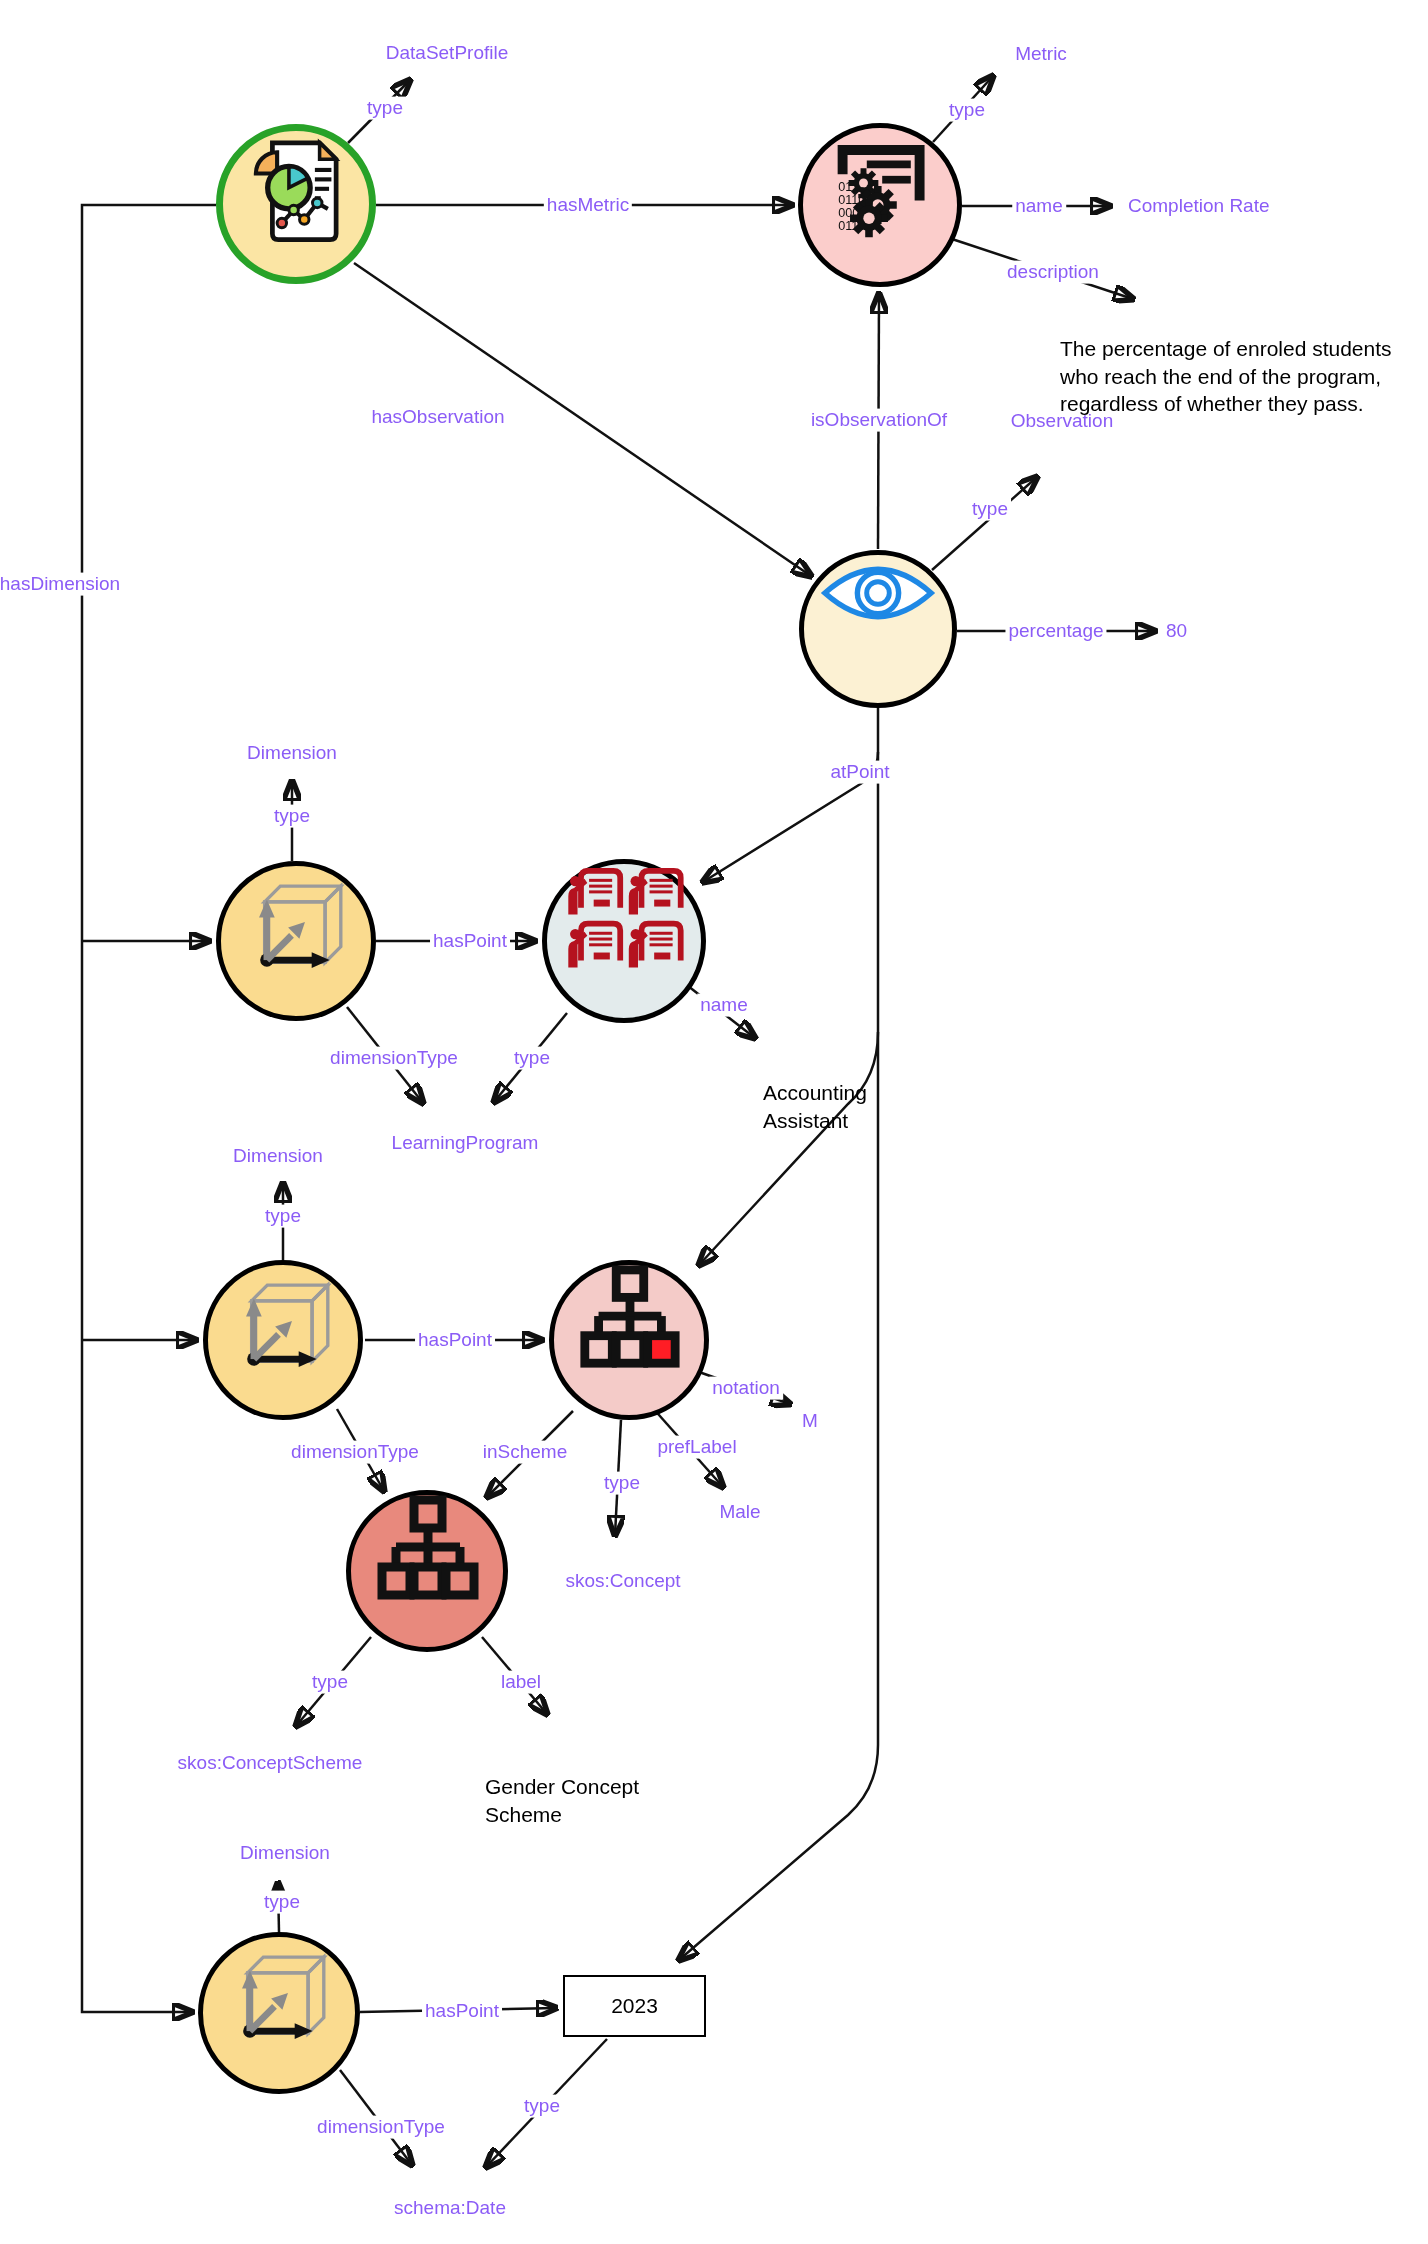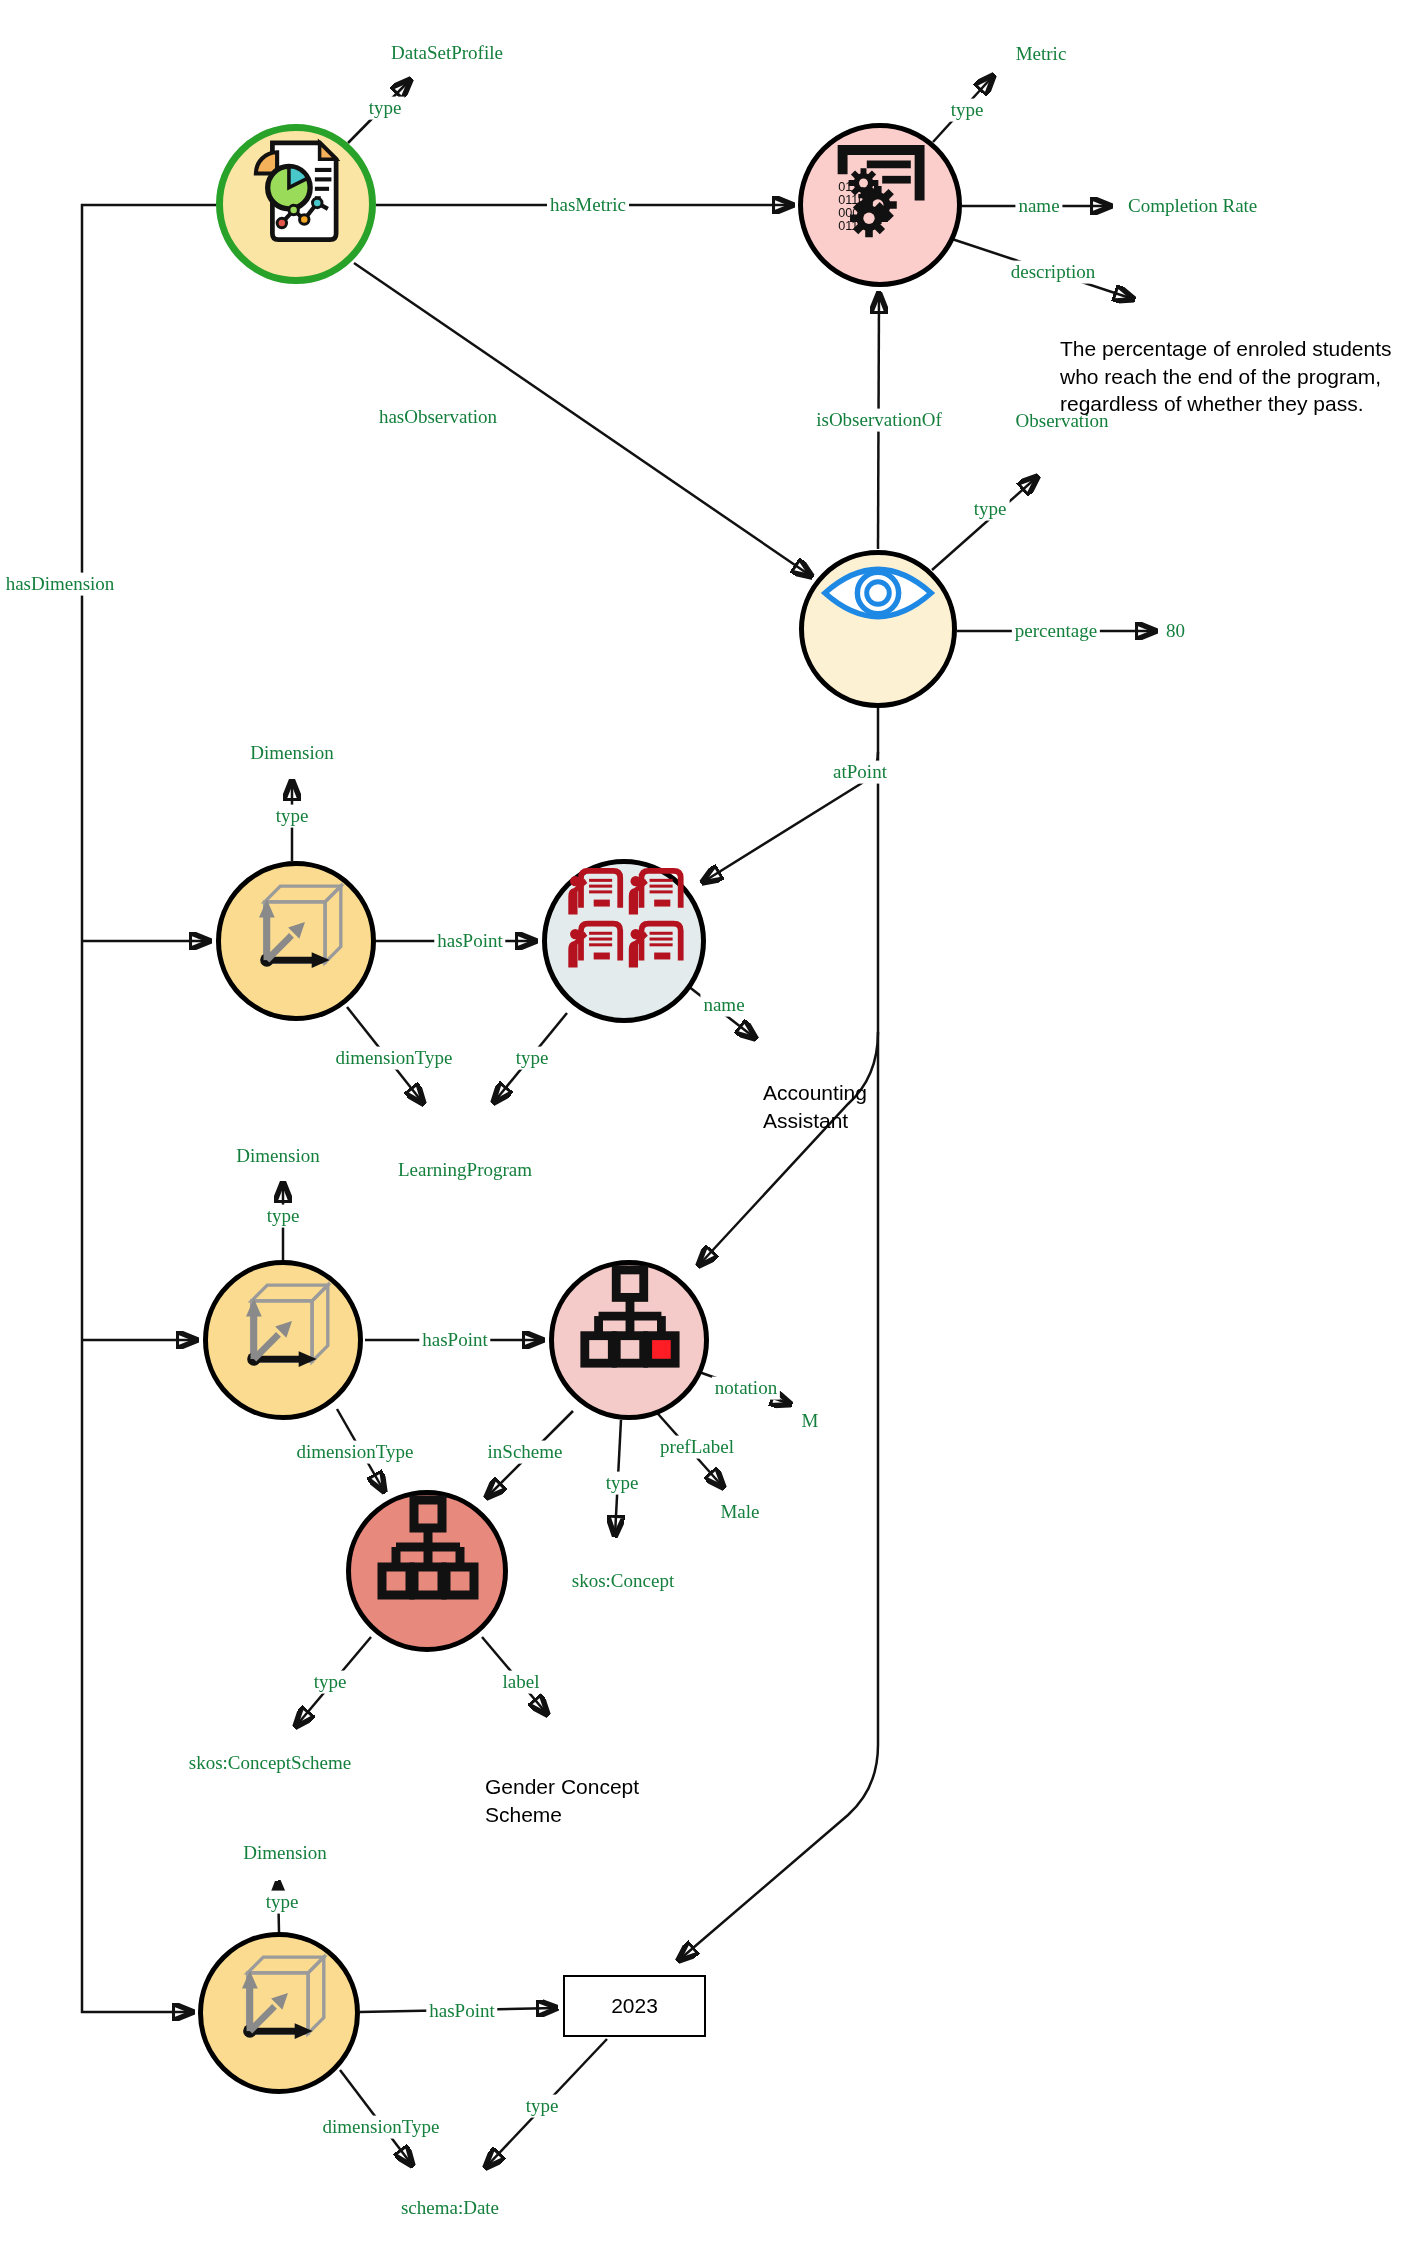--- a/index.html
+++ b/index.html
@@ -3,21 +3,21 @@
 <meta charset="utf-8">
 <style>
   html,body{margin:0;padding:0;background:#fff;}
   #canvas{position:relative;width:1428px;height:2244px;background:#fff;
           font-family:"Liberation Sans", sans-serif;color:#000;overflow:hidden;}
   #edges{position:absolute;left:0;top:0;width:1428px;height:2244px;}
   #edges path{stroke:#111;stroke-width:2.5;fill:none;}
   .node{position:absolute;border-radius:50%;border:5px solid #000;box-sizing:border-box;
         display:flex;align-items:flex-start;justify-content:center;}
   .lbl{position:absolute;transform:translate(-50%,-50%);font-size:19px;line-height:1.2;
-       white-space:nowrap;color:#15803d;font-family:Liberation Serif, serif;}
+       white-space:nowrap;color:#8b5cf6;}
   .bg{background:#fff;padding:0 3px;}
   .val{font-size:19px;}
   .la{transform:translate(0,-50%);} 
   .blk{position:absolute;font-size:21px;line-height:1.32;white-space:normal;margin-top:33px;}
   #n-dsp{left:216px;top:124px;width:160px;height:160px;background:#FBE5A4;border:7px solid #28A228;}
   #n-metric{left:798px;top:123px;width:164px;height:164px;background:#FBCDCB;}
   #n-obs{left:799px;top:550px;width:158px;height:158px;background:#FCF1D3;}
   #n-dim1{left:216px;top:861px;width:160px;height:160px;background:#FADB8F;}
   #n-acc{left:542px;top:859px;width:164px;height:164px;background:#E3EBEC;}
   #n-dim2{left:203px;top:1260px;width:160px;height:160px;background:#FADB8F;}
@@ -218,21 +218,21 @@
   </div>
 
   <div id="n-year">
     <span>2023</span>
   </div>
 
   <div class="lbl" style="left:447px;top:53px">DataSetProfile</div>
   <div class="lbl" style="left:1041px;top:54px">Metric</div>
   <div class="lbl" style="left:1062px;top:421px">Observation</div>
   <div class="lbl" style="left:292px;top:753px">Dimension</div>
-  <div class="lbl" style="left:465px;top:1170px">LearningProgram</div>
+  <div class="lbl" style="left:465px;top:1143px">LearningProgram</div>
   <div class="lbl" style="left:278px;top:1156px">Dimension</div>
   <div class="lbl" style="left:623px;top:1581px">skos:Concept</div>
   <div class="lbl" style="left:270px;top:1763px">skos:ConceptScheme</div>
   <div class="lbl" style="left:285px;top:1853px">Dimension</div>
   <div class="lbl" style="left:450px;top:2208px">schema:Date</div>
 
   <div class="lbl bg" style="left:385px;top:108px">type</div>
   <div class="lbl bg" style="left:588px;top:205px">hasMetric</div>
   <div class="lbl bg" style="left:967px;top:110px">type</div>
   <div class="lbl bg" style="left:1039px;top:206px">name</div>

